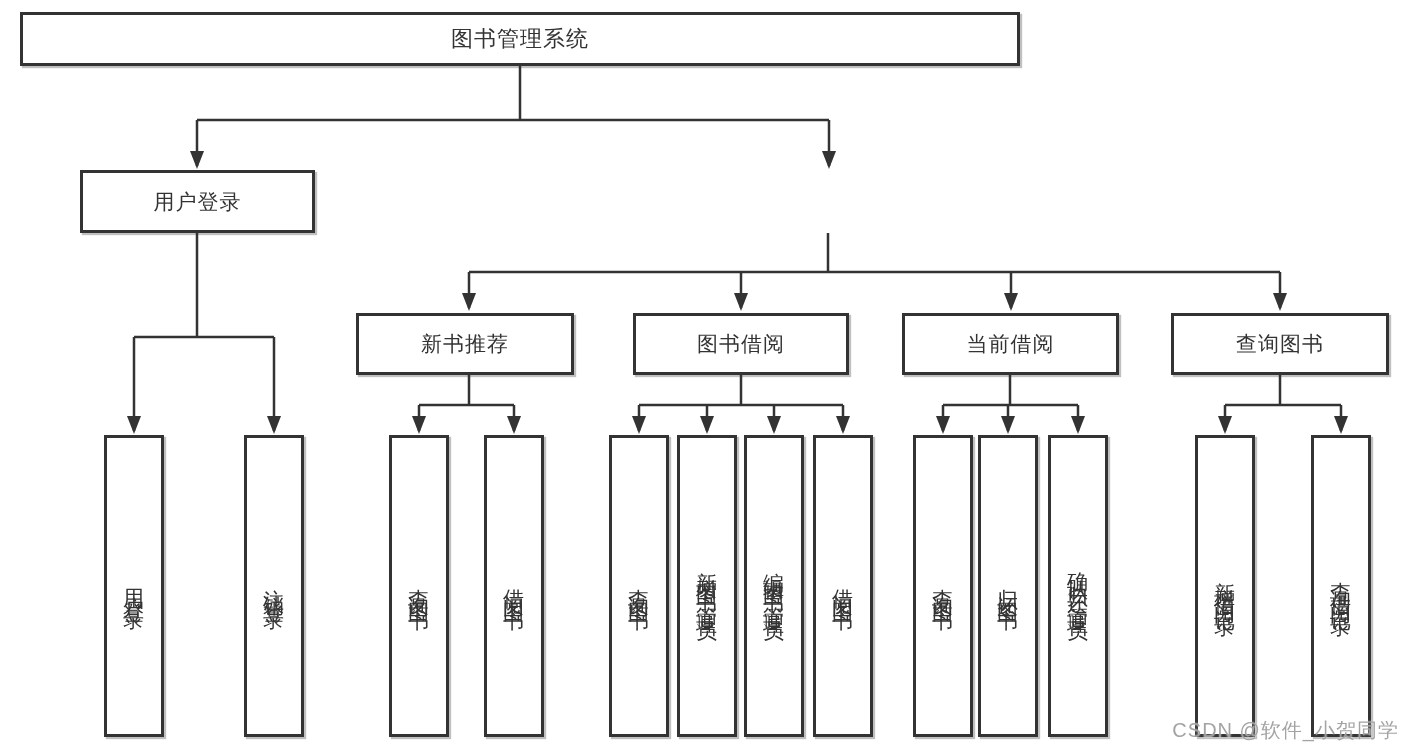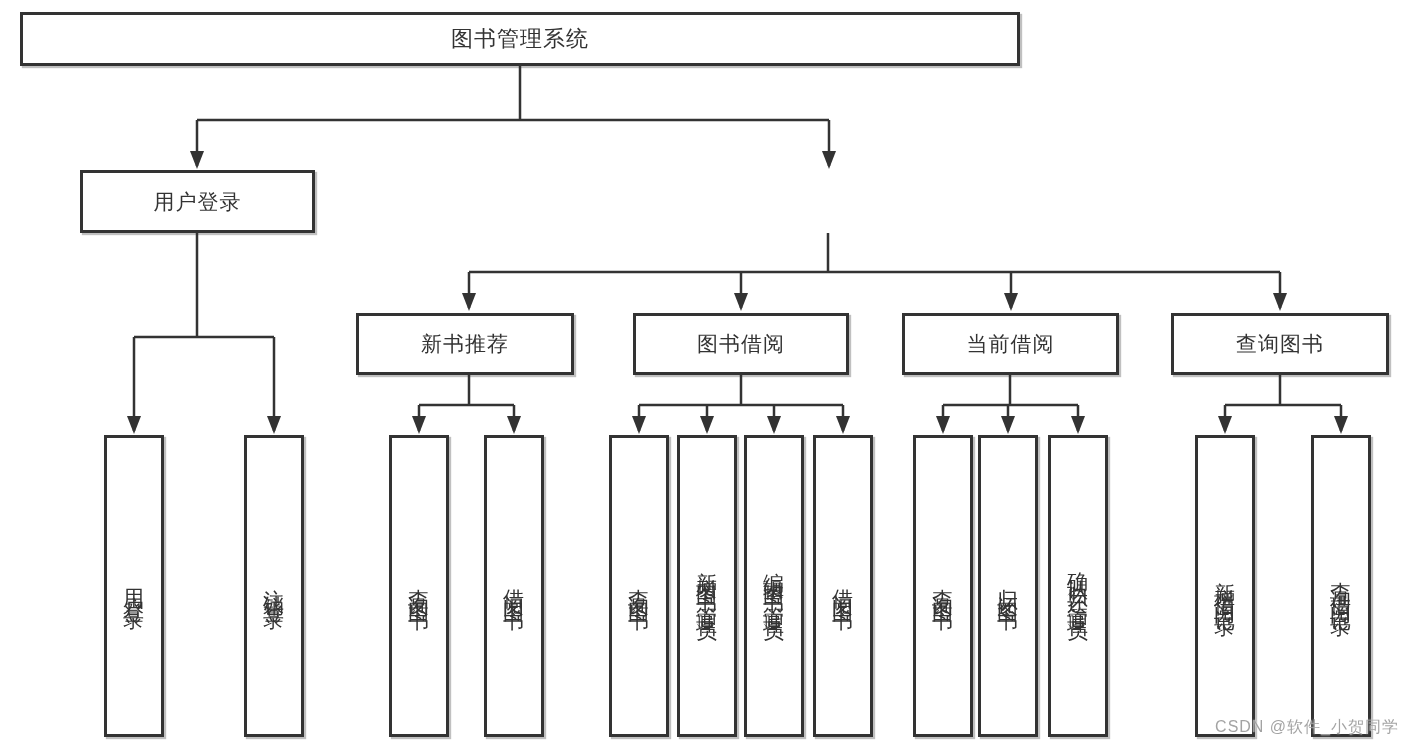--- a/index.html
+++ b/index.html
@@ -50,21 +50,21 @@
     text-orientation: mixed;
     letter-spacing: 7px;
     line-height: 1;
     max-height: 292px;
   }
   .root-title { font-size: 22px; }
   #watermark {
     position: absolute;
     top: 717px;
     right: 6px;
-    font-size: 16px;
+    font-size: 20px;
     color: rgba(158,158,158,0.95);
     letter-spacing: 1px;
     z-index: 10;
     text-shadow: 0 0 2px rgba(255,255,255,0.8);
     white-space: nowrap;
   }
 </style>
 </head>
 <body>
 

